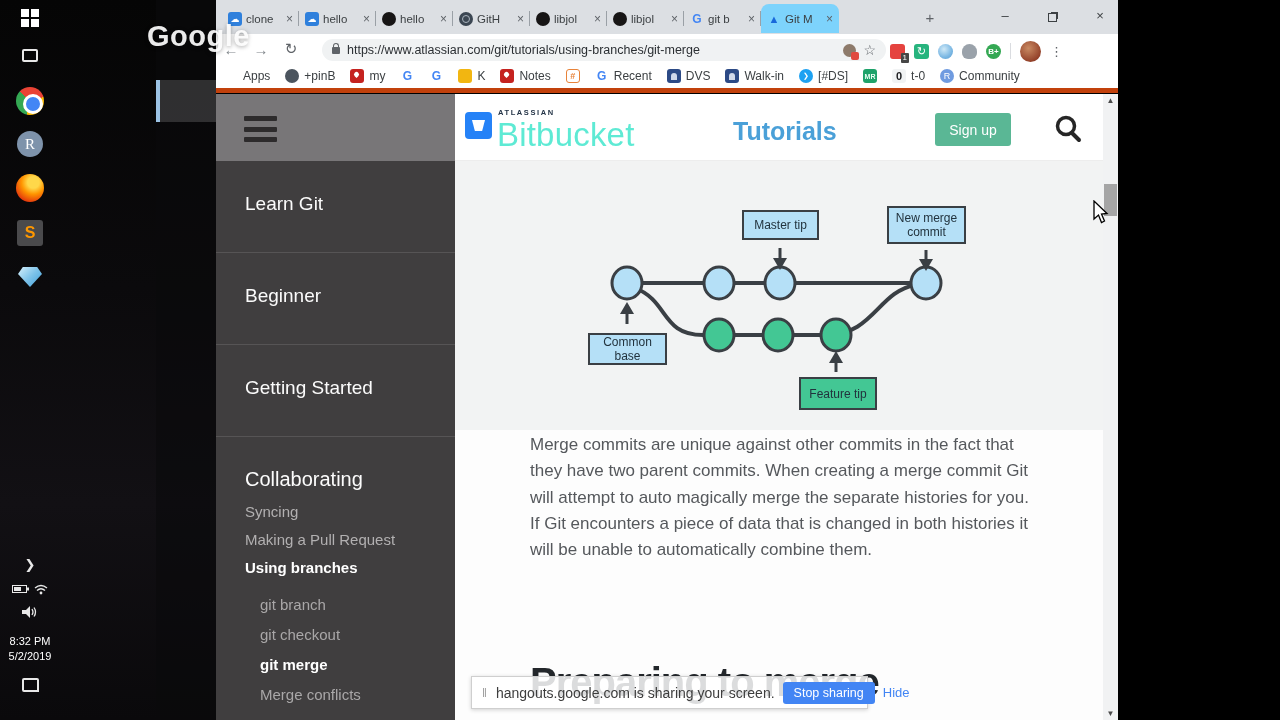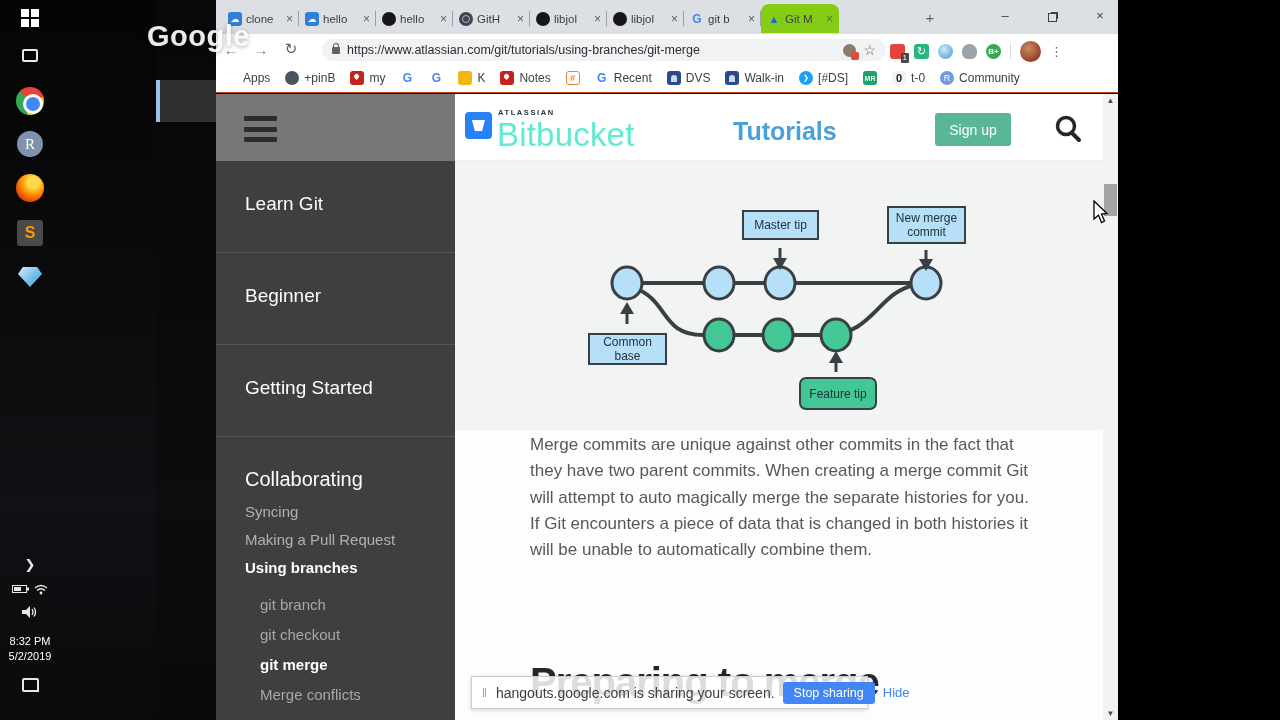--- a/index.html
+++ b/index.html
@@ -36,21 +36,21 @@
   #action-ctr{top:676px;height:18px;}
   .acbox{width:17px;height:14px;border:2px solid #e8e8e8;border-radius:2px;border-bottom-right-radius:0;}
 
   #watermark{left:147px;top:20px;color:rgba(255,255,255,.92);font-size:29px;font-weight:bold;letter-spacing:.5px;z-index:60;text-shadow:0 1px 4px rgba(0,0,0,.35);}
 
   
   #tabstrip{left:216px;top:0;width:902px;height:34px;background:#dcdfe3;}
   #tabs{left:222px;top:4px;height:29px;display:flex;}
   .tab{width:77px;height:29px;display:flex;align-items:center;gap:4px;padding:0 6px;position:relative;}
   .tab .sep{position:absolute;right:0;top:7px;width:1px;height:15px;background:#9aa0a6;}
-  .tab.active{background:#84cc16;border-radius:8px 8px 0 0;width:78px;}
+  .tab.active{background:#7dd3fc;border-radius:8px 8px 0 0;width:78px;}
   .tab-label{flex:1;font-size:11.5px;color:#3c4043;white-space:nowrap;overflow:hidden;}
   .tab-x{font-size:12px;color:#5f6368;line-height:1;}
   .fav{width:14px;height:14px;flex:0 0 auto;border-radius:3px;display:flex;align-items:center;justify-content:center;}
   .fav-cloud{background:#2f80dc;color:#fff;font-size:9px;}
   .fav-cloud::before{content:"☁";}
   .fav-gh{background:#171515;border-radius:50%;color:#fff;font-size:8px;}
   .fav-gh::before{content:"◖";visibility:hidden;}
   .fav-globe{background:#3b4652;border-radius:50%;position:relative;}
   .fav-globe::before{content:"";position:absolute;inset:3px;border:1px solid #aab4be;border-radius:50%;}
   .fav-g{color:#4285F4;font-weight:bold;font-size:12px;}
@@ -77,21 +77,21 @@
   .ext-red{background:#e5433f;}
   .badge{position:absolute;right:-4px;bottom:-4px;background:#474747;color:#fff;font-size:8px;line-height:10px;padding:0 2px;border-radius:1px;}
   .ext-green{background:#27b47e;color:#fff;font-size:11px;text-align:center;line-height:15px;}
   .ext-blue{background:radial-gradient(circle at 40% 35%,#cfe9f7,#7ab7e3 60%,#5a9bd0);border-radius:50%;}
   .ext-paw{background:#9aa2aa;border-radius:50% 50% 40% 40%;}
   .ext-bplus{background:#34a853;border-radius:50%;color:#fff;font-size:8px;font-weight:bold;text-align:center;line-height:15px;}
   .vdiv{width:1px;height:16px;background:#dadce0;}
   .avatar{width:21px;height:21px;border-radius:50%;background:radial-gradient(circle at 40% 35%,#c98a62,#94422a 70%,#6e2d1c);}
   .kebab{color:#5f6368;font-size:13px;letter-spacing:0;}
 
-  #bookmarks{left:216px;top:64px;width:902px;height:29px;background:#fff;border-bottom:1px solid #c2410c;display:flex;align-items:center;padding-left:8px;gap:15px;}
+  #bookmarks{left:216px;top:64px;width:902px;height:29px;background:#fff;border-bottom:5px solid #c2410c;display:flex;align-items:center;padding-left:8px;gap:15px;}
   .bm{display:flex;align-items:center;gap:5px;}
   .bm-label{font-size:12px;color:#3c4043;white-space:nowrap;}
   .bmi{width:14px;height:14px;border-radius:3px;display:flex;align-items:center;justify-content:center;flex:0 0 auto;}
   .bmi-grid{display:grid;grid-template-columns:3px 3px 3px;grid-template-rows:3px 3px 3px;gap:1px;}
   .bmi-grid i{background:#5f6368;border-radius:50%;}
   .bmi-globe{background:#4b545e;border-radius:50%;}
   .bmi-pin{background:#c5221f;position:relative;}
   .bmi-pin::before{content:"";position:absolute;left:4px;top:3px;width:5px;height:5px;background:#fff;border-radius:50% 50% 50% 0;transform:rotate(-45deg);}
   .bmi-gg{color:#4285F4;font-weight:bold;font-size:12px;}
   .bmi-gg::before{content:"G";}
@@ -128,21 +128,21 @@
   #brand-small{left:498px;top:108px;font-size:7.5px;letter-spacing:1.6px;color:#243447;font-weight:bold;}
   #brand{left:497px;top:116px;font-size:33px;color:#5eead4;letter-spacing:.2px;}
   #nav-title{left:733px;top:117px;font-size:25px;font-weight:bold;color:#4aa0d8;}
   #signup-btn{left:935px;top:113px;width:76px;height:33px;background:#5ab795;border-radius:3px;color:#fff;font-size:14px;display:flex;align-items:center;justify-content:center;}
   #search-ic{left:1053px;top:114px;}
 
   
   #figure{left:455px;top:161px;width:648px;height:269px;background:#f2f3f3;}
   .dlabel{position:absolute;border:2px solid #3a3f44;display:flex;align-items:center;justify-content:center;text-align:center;font-size:12px;color:#22333e;font-weight:500;line-height:14px;padding:2px;}
   .dlabel.blue{background:#b5e0f7;}
-  .dlabel.green{background:#43c794;border-radius:7px;}
+  .dlabel.green{background:#43c794;}
   #lbl-master{left:287px;top:49px;width:77px;height:30px;}
   #lbl-newmerge{left:432px;top:45px;width:79px;height:38px;}
   #lbl-common{left:133px;top:172px;width:79px;height:32px;}
   #lbl-feature{left:344px;top:216px;width:78px;height:33px;}
 
   
   #para{left:530px;top:432px;width:500px;font-size:17px;line-height:26.3px;color:#55585c;}
   #para p+p{margin-top:0;}
   #section-heading{left:530px;top:660px;font-size:40px;font-weight:600;color:#23272b;letter-spacing:-1px;white-space:nowrap;z-index:1;}
 

